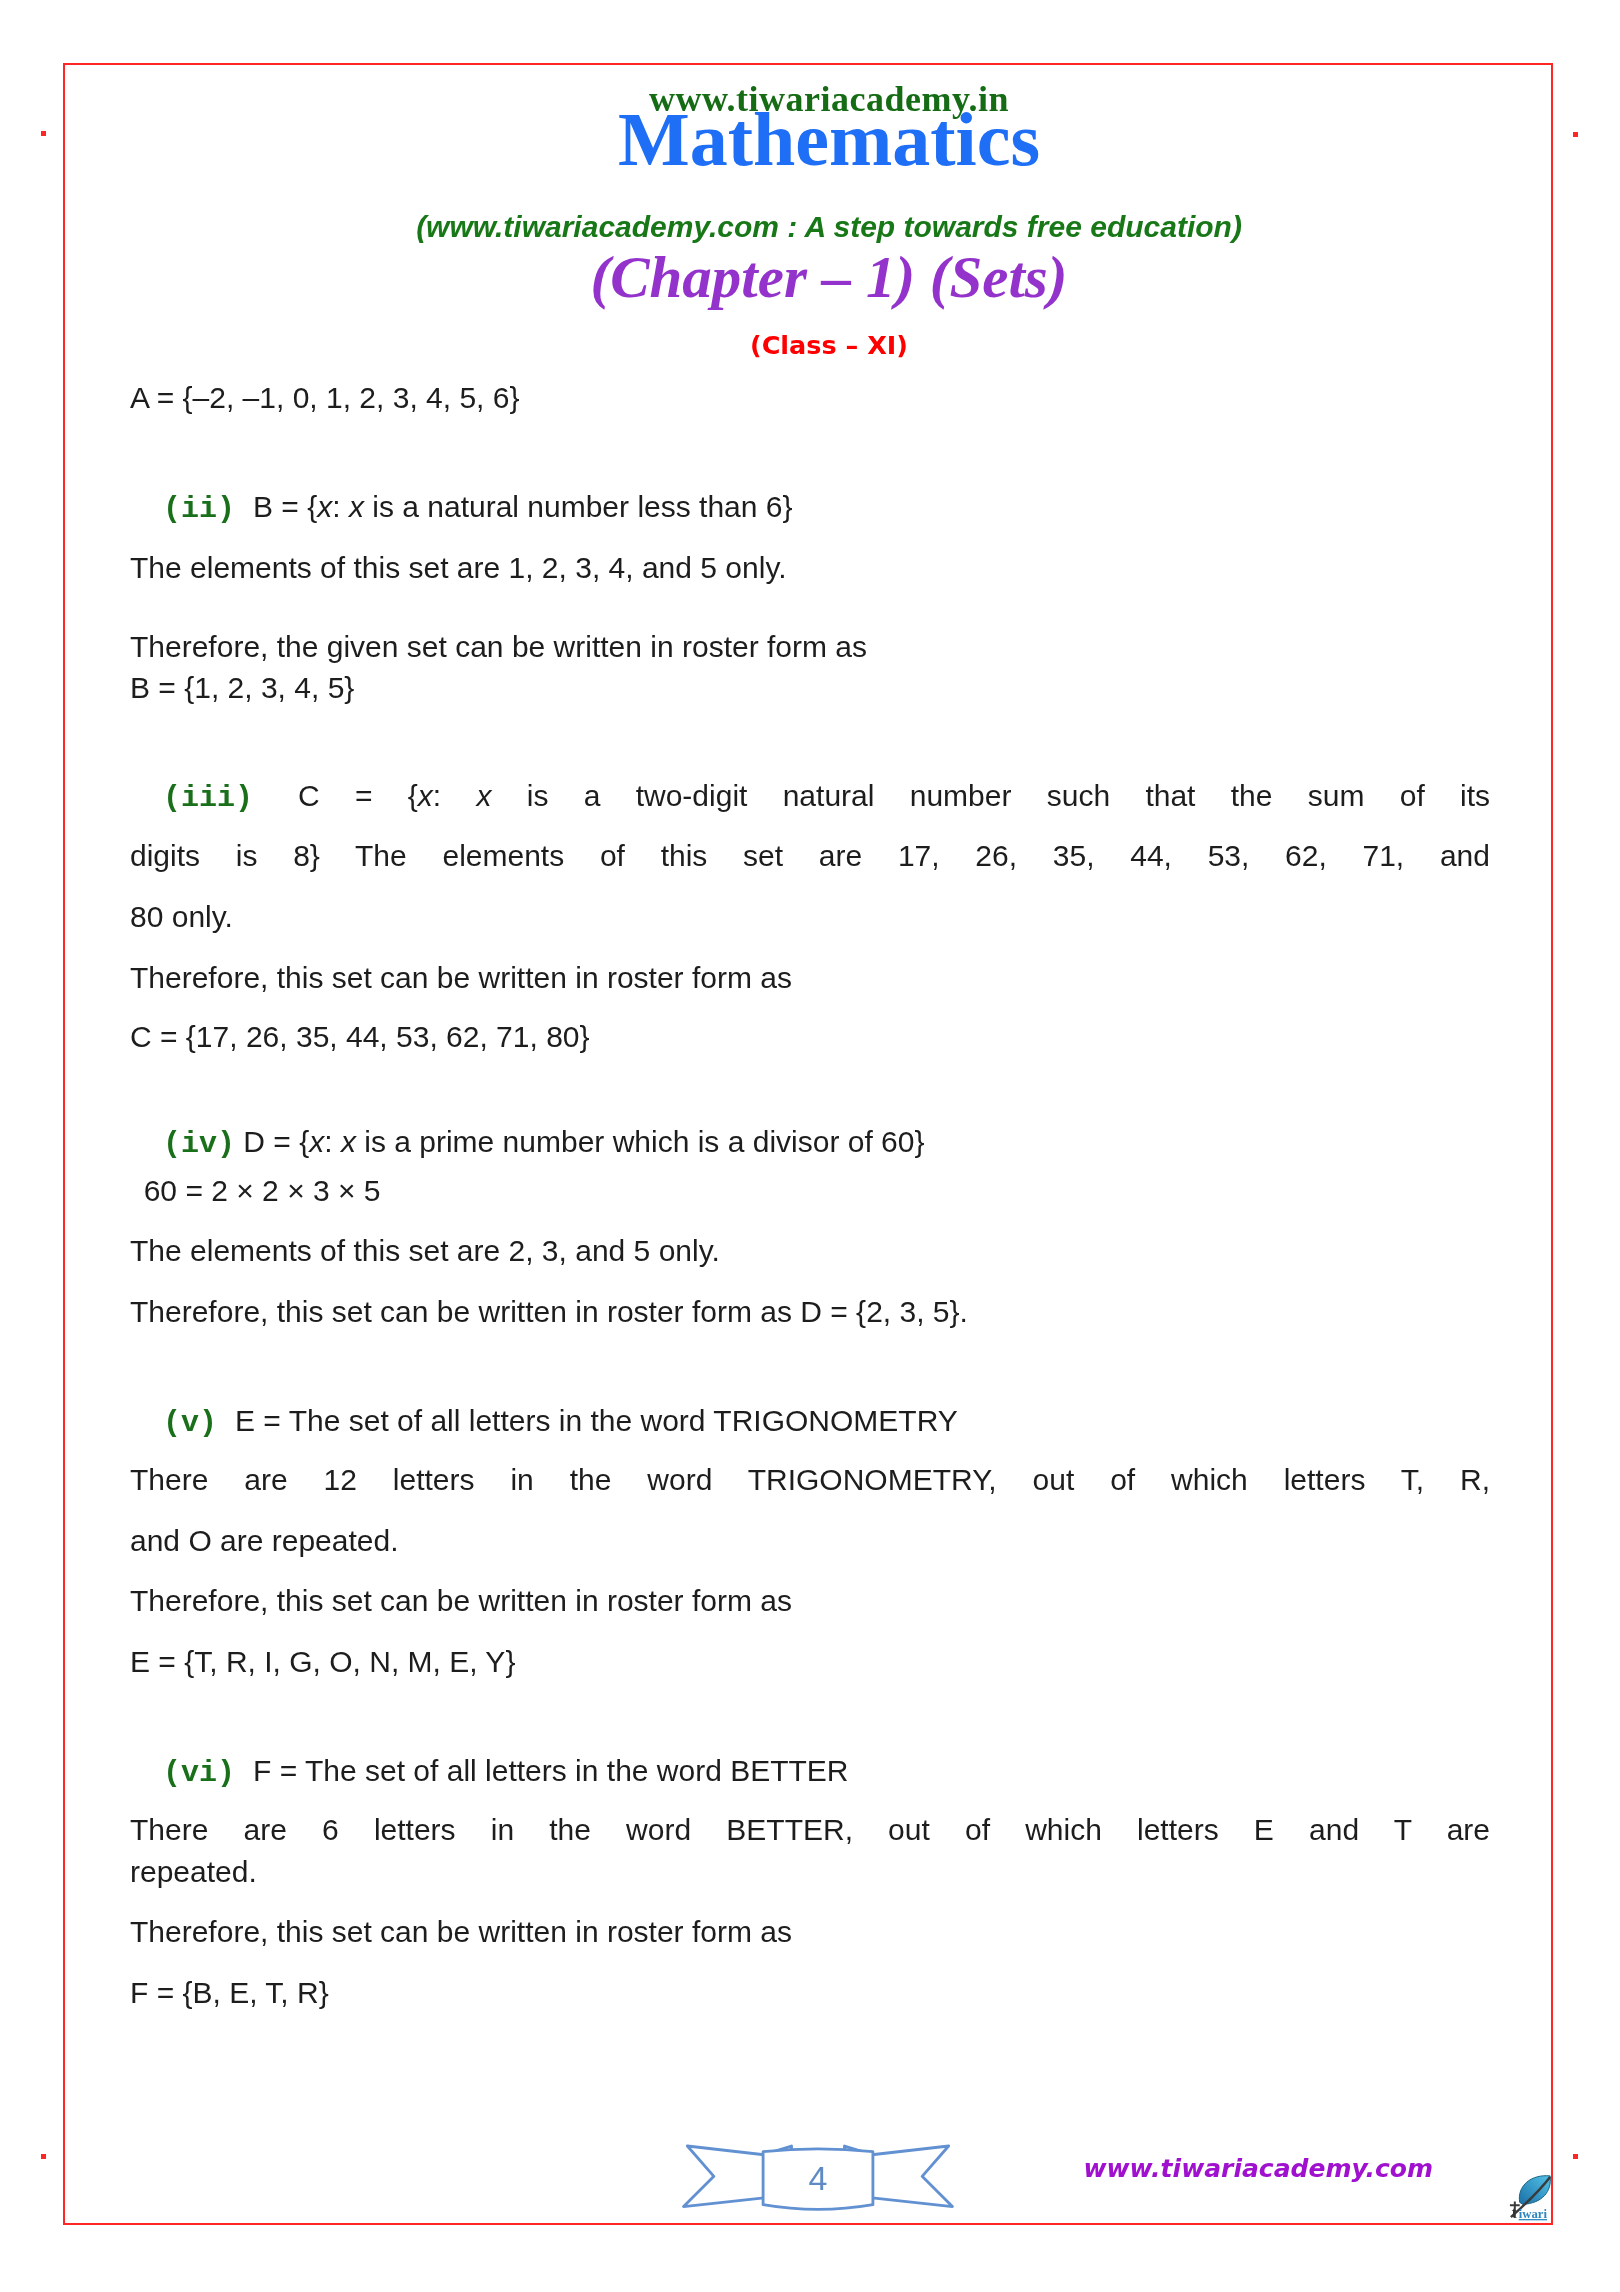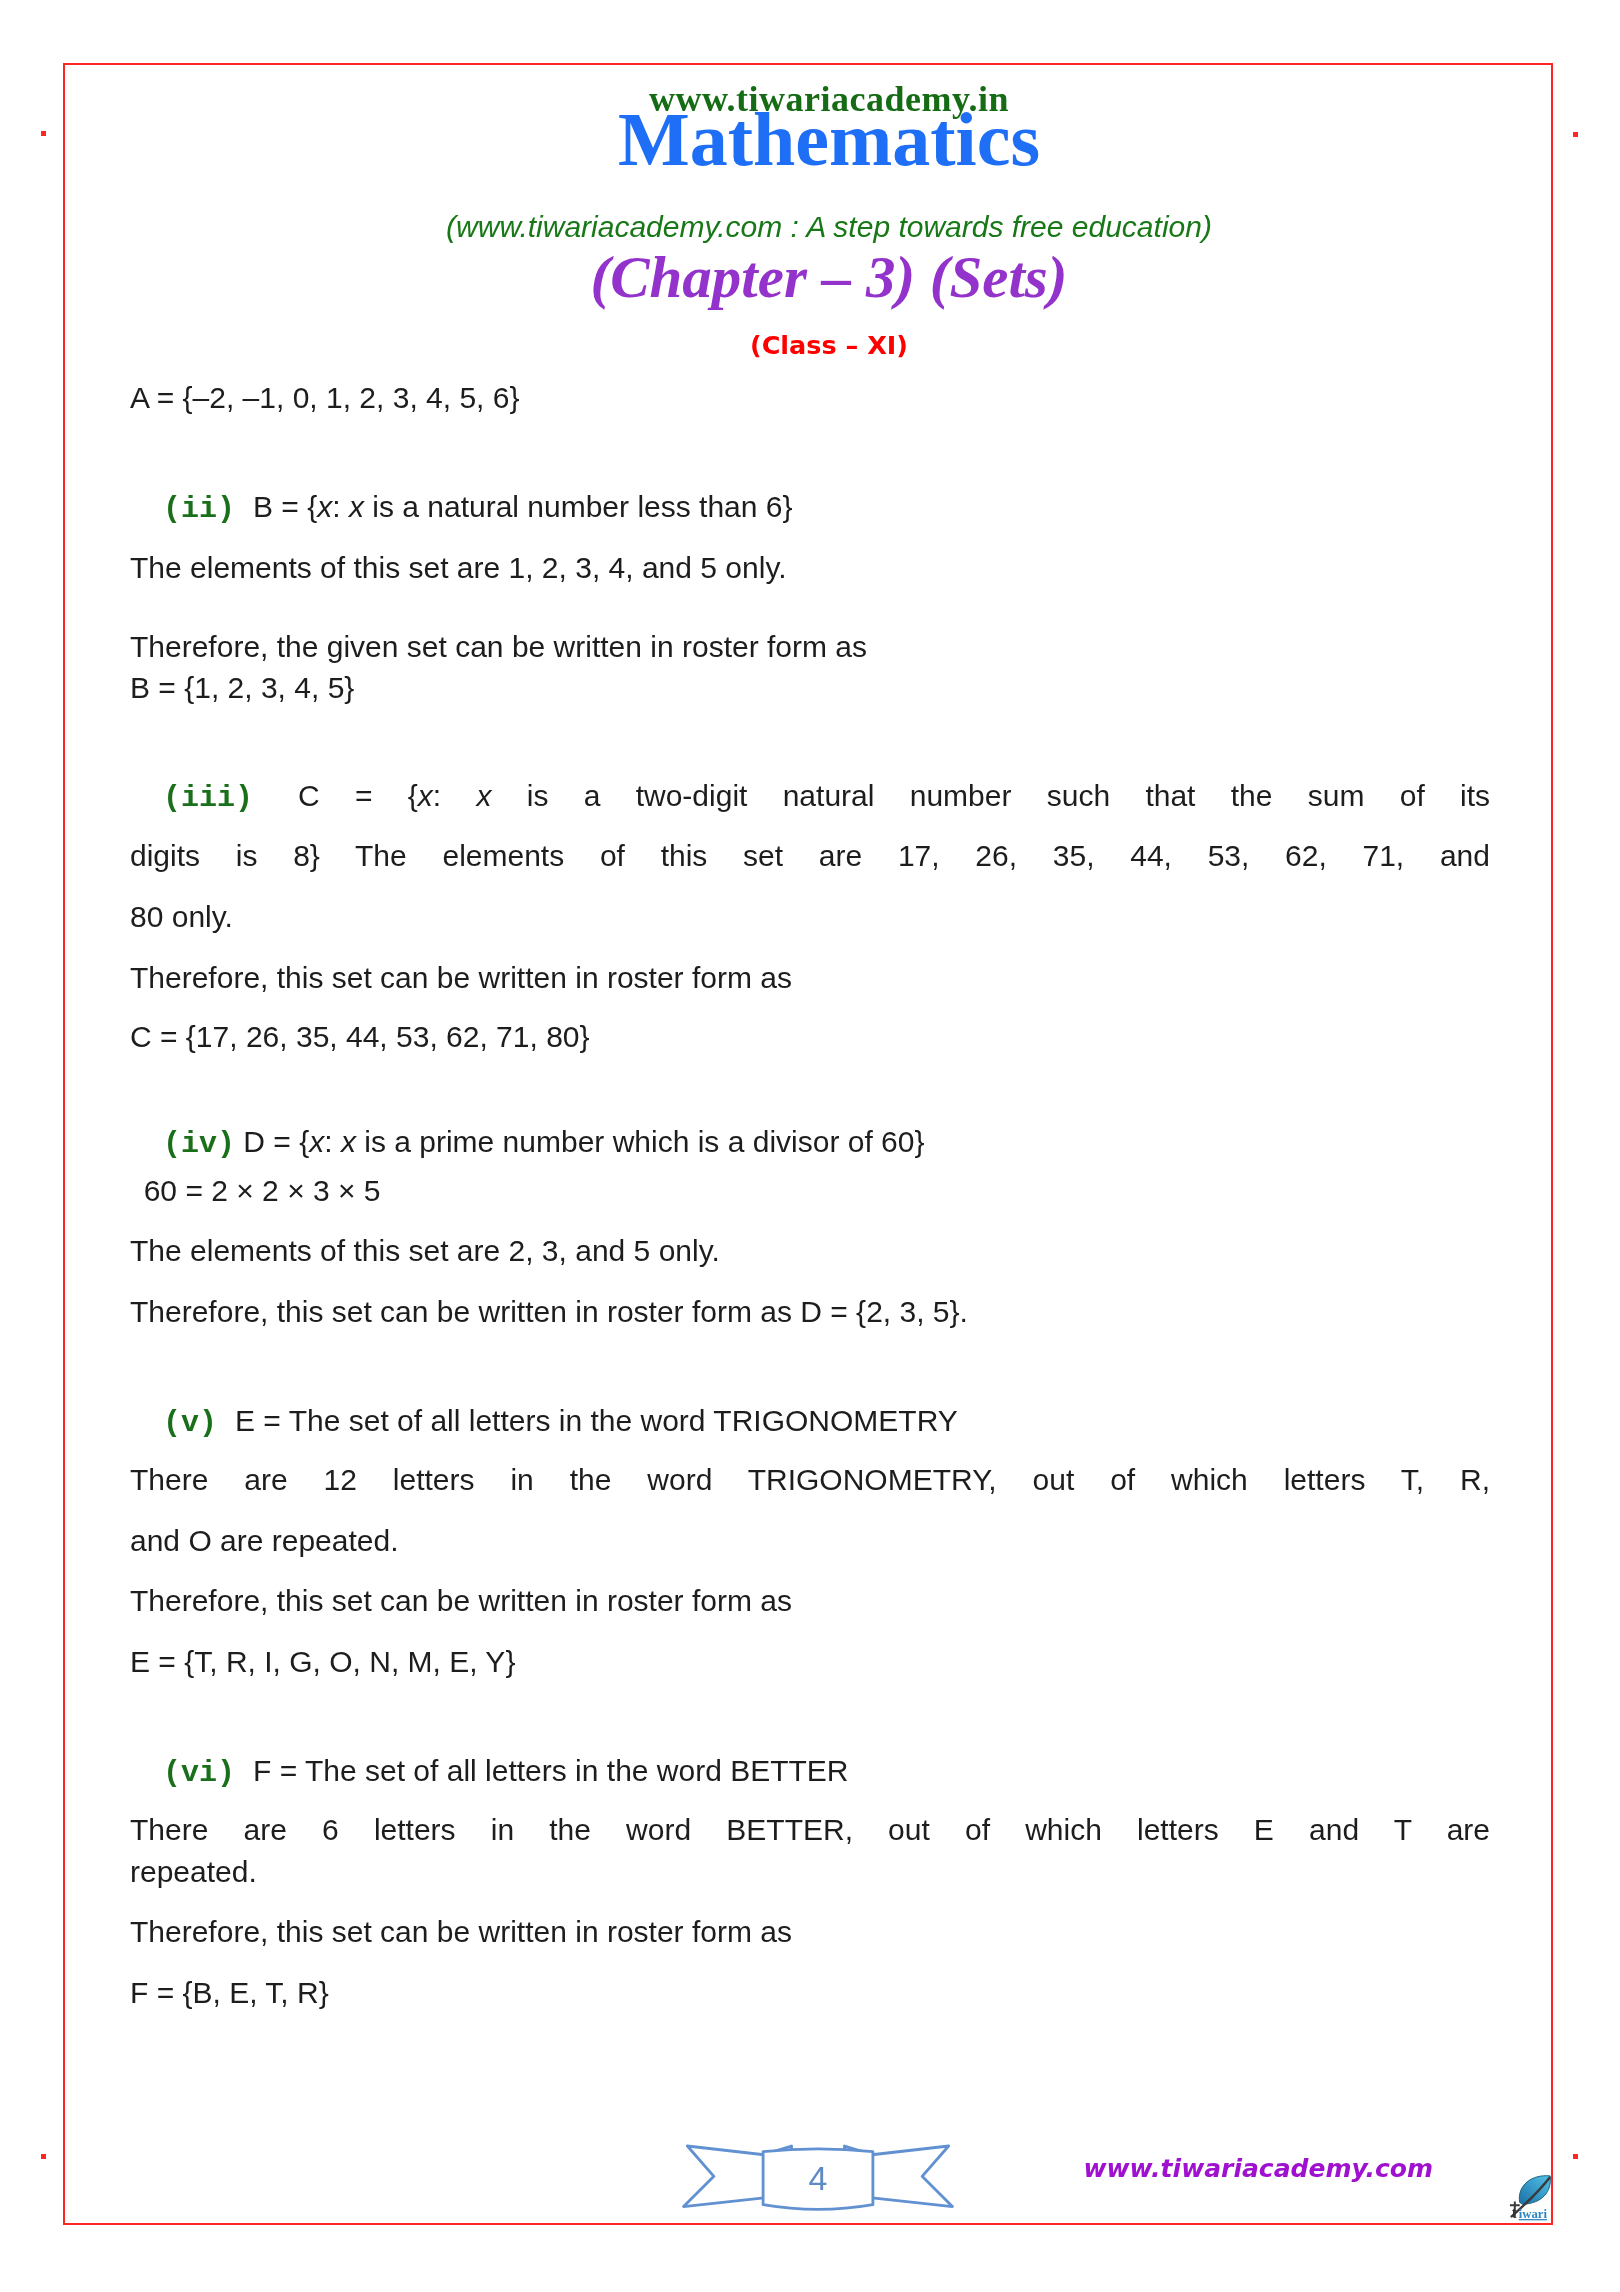--- a/index.html
+++ b/index.html
@@ -14,21 +14,21 @@
 
   
   .header{position:absolute;left:84px;top:0;width:1490px;text-align:center;}
   .h-url{position:absolute;left:0;width:100%;top:78px;
          font-family:"Liberation Serif","DejaVu Serif",serif;font-weight:bold;
          font-size:36px;color:var(--header-url-green,#156c15);letter-spacing:0.5px;text-align:center;}
   .h-title{position:absolute;left:0;width:100%;top:96px;
          font-family:"Liberation Serif","DejaVu Serif",serif;font-weight:bold;
          font-size:76px;color:var(--title-blue,#1e6ff5);}
   .h-sub{position:absolute;left:0;width:100%;top:210px;
-         font-weight:normal;font-style:italic;font-size:30px;color:var(--subtitle-green,#187818);}
+         font-weight:bold;font-style:italic;font-size:30px;color:var(--subtitle-green,#187818);}
   .h-chapter{position:absolute;left:0;width:100%;top:243px;
          font-family:"Liberation Serif","DejaVu Serif",serif;font-weight:bold;font-style:italic;
          font-size:59px;color:var(--chapter-purple,#9333cb);}
   .h-class{position:absolute;left:0;width:100%;top:330px;
          font-family:"DejaVu Sans","Liberation Sans",sans-serif;
          font-weight:bold;font-size:25.5px;color:var(--class-red,#ff0000);}
 
   
   .bline{position:absolute;left:130px;right:130px;font-size:30px;line-height:37px;white-space:nowrap;}
   .indent{padding-left:33px;}
@@ -56,21 +56,21 @@
   <div class="frame"></div>
   <span class="mark m1"></span>
   <span class="mark m2"></span>
   <span class="mark m3"></span>
   <span class="mark m4"></span>
 
   <div class="header">
     <div class="h-url">www.tiwariacademy.in</div>
     <div class="h-title">Mathematics</div>
     <div class="h-sub">(www.tiwariacademy.com : A step towards free education)</div>
-    <div class="h-chapter">(Chapter – 3) (Sets)</div>
+    <div class="h-chapter">(Chapter – 1) (Sets)</div>
     <div class="h-class">(Class – XI)</div>
   </div>
 
   <main>
     <div class="bline" style="top:379px"><span>A = {–2, –1, 0, 1, 2, 3, 4, 5, 6}</span></div>
     <div class="bline indent" style="top:488px"><span class="seg-g">(ii) </span><span>B = {</span><span class="seg-i">x</span><span>: </span><span class="seg-i">x</span><span> is a natural number less than 6}</span></div>
     <div class="bline" style="top:549px"><span>The elements of this set are 1, 2, 3, 4, and 5 only.</span></div>
     <div class="bline" style="top:628px"><span>Therefore, the given set can be written in roster form as</span></div>
     <div class="bline" style="top:669px"><span>B = {1, 2, 3, 4, 5}</span></div>
     <div class="bline indent justify" style="top:777px"><span class="seg-g">(iii) </span><span>C = {</span><span class="seg-i">x</span><span>: </span><span class="seg-i">x</span><span> is a two-digit natural number such that the sum of its</span></div>

